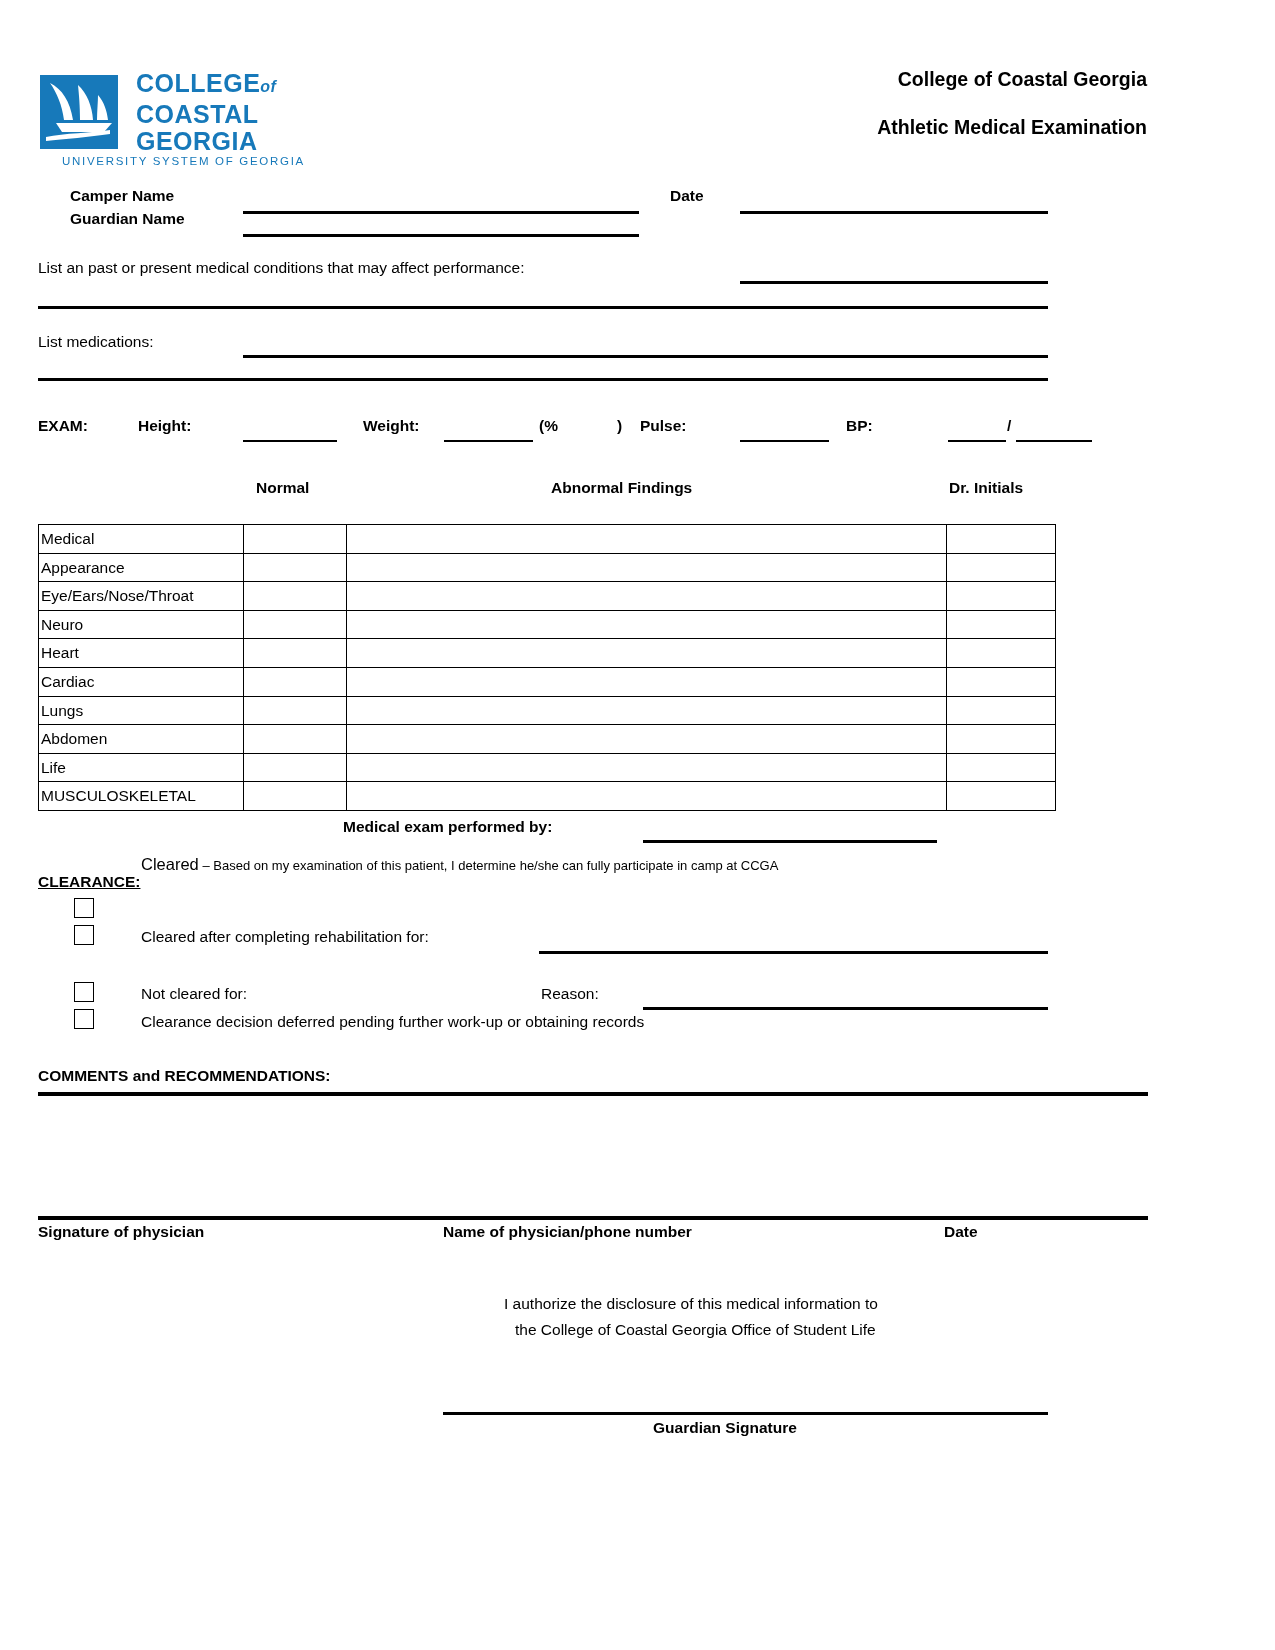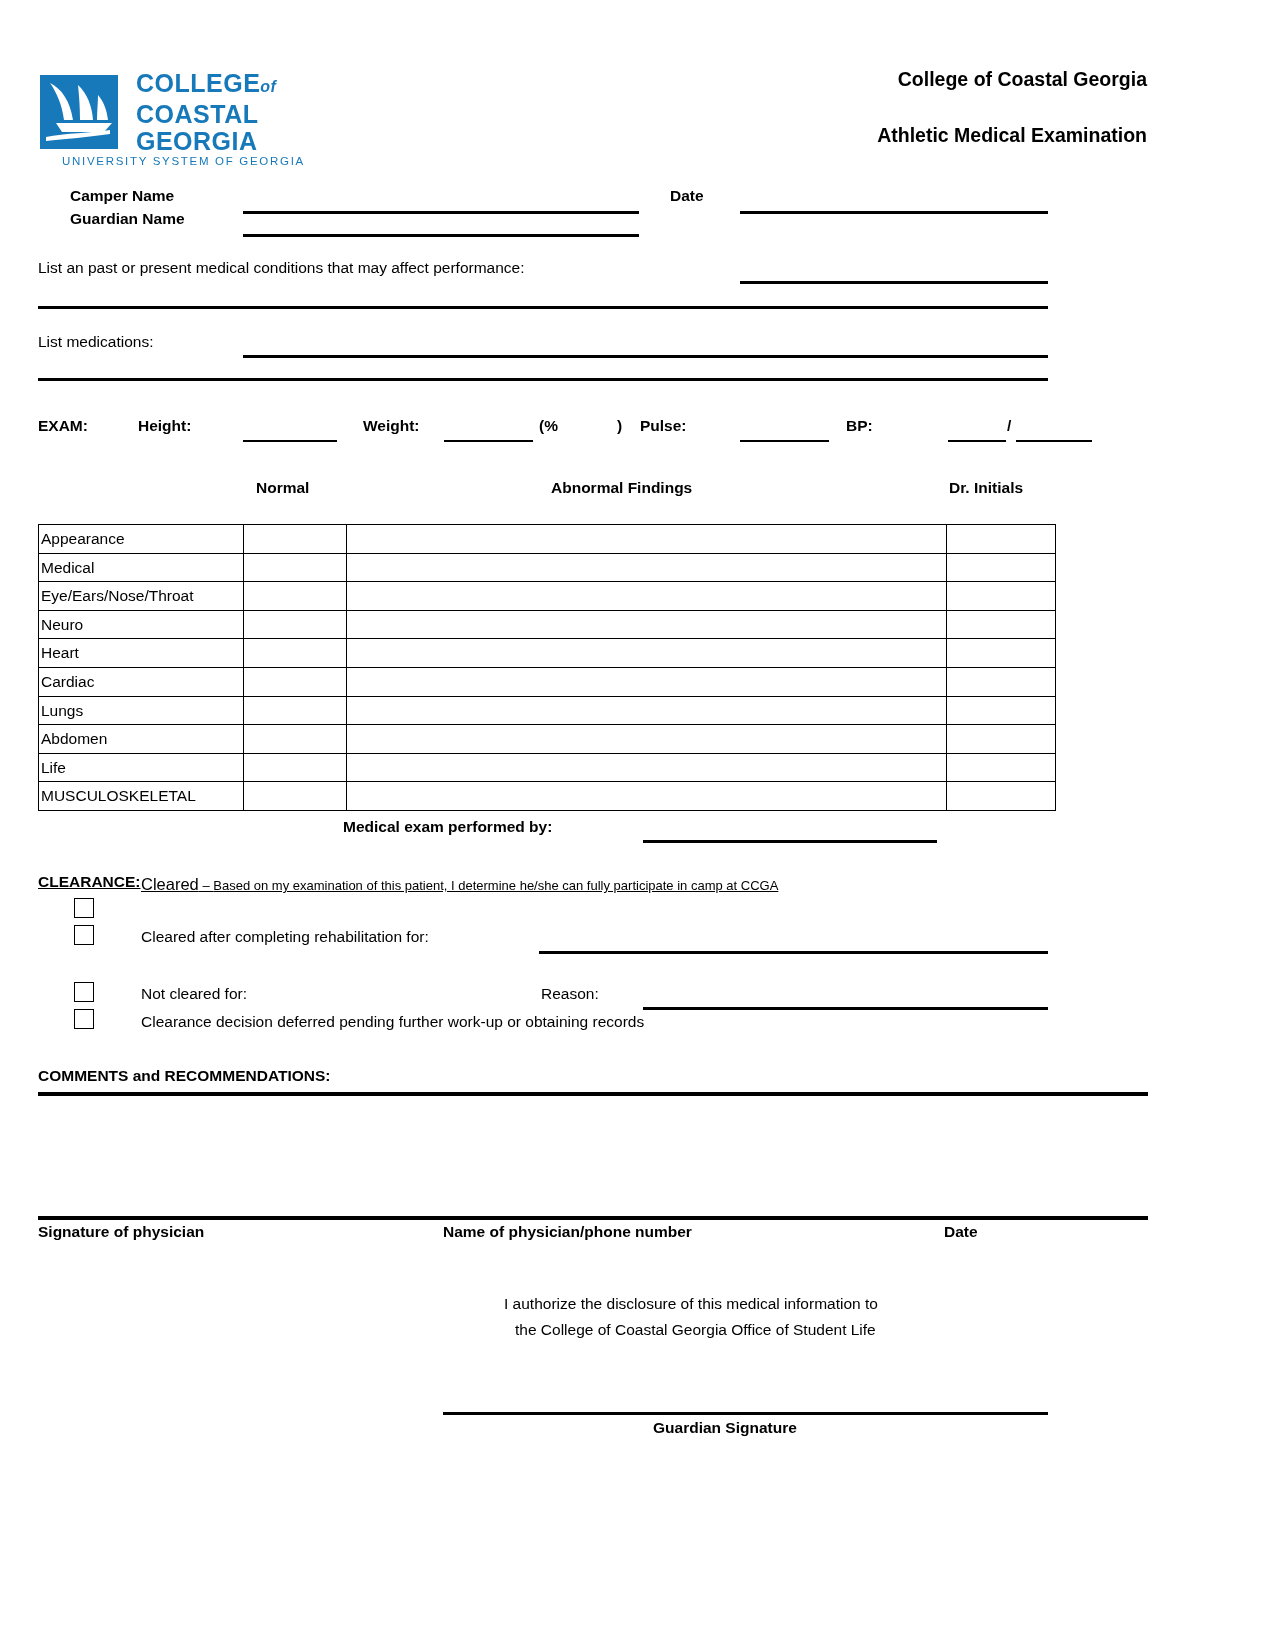--- a/index.html
+++ b/index.html
@@ -83,21 +83,21 @@
     right: 128px;
     top: 8px;
     text-align: right;
     width: 560px;
   }
   .title-line {
     font-size: 19.5px;
     font-weight: bold;
     line-height: 1.0;
   }
-  .title-line.second { margin-top: 36px; }
+  .title-line.second { margin-top: 28px; }
 
   
   .t {
     position: absolute;
     white-space: nowrap;
     font-size: 15.5px;
     line-height: 1;
   }
   .t.b { font-weight: bold; }
   .rule {
@@ -204,27 +204,27 @@
   <div class="t b" style="left:1007px; top:418px;">/</div>
   <div class="rule" style="left:1016px; top:440px; width:76px; height:2.2px;"></div>
 
   <div class="t b" style="left:256px; top:480px;text-align:center;">Normal</div>
   <div class="t b" style="left:551px; top:480px;">Abnormal Findings</div>
   <div class="t b" style="left:949px; top:480px;text-align:right;">Dr. Initials</div>
 
   <table class="exam-table">
     <tbody>
       <tr>
+        <td class="c-label">Medical</td>
+        <td class="c-normal"></td>
+        <td class="c-abnormal"></td>
+        <td class="c-initials"></td>
+      </tr>
+      <tr>
         <td class="c-label">Appearance</td>
-        <td class="c-normal"></td>
-        <td class="c-abnormal"></td>
-        <td class="c-initials"></td>
-      </tr>
-      <tr>
-        <td class="c-label">Medical</td>
         <td class="c-normal"></td>
         <td class="c-abnormal"></td>
         <td class="c-initials"></td>
       </tr>
       <tr>
         <td class="c-label">Eye/Ears/Nose/Throat</td>
         <td class="c-normal"></td>
         <td class="c-abnormal"></td>
         <td class="c-initials"></td>
       </tr>
@@ -272,21 +272,21 @@
       </tr>
     </tbody>
   </table>
 
   <div class="t b" style="left:343px; top:819px;">Medical exam performed by:</div>
   <div class="rule" style="left:643px; top:840px; width:294px; height:2.6px;"></div>
 
   <div class="t b" style="left:38px; top:874px;text-decoration:underline;">CLEARANCE:</div>
 
   <div class="cbox" style="left:74px; top:898px;"></div>
-  <div class="t" style="left:141px; top:876px;text-decoration:underline;"><span style="font-size:16.5px;">Cleared</span><span style="font-size:13px;">&nbsp;–&nbsp;</span><span style="font-size:13px;">Based on my examination of this patient, I determine he/she can fully participate in camp at CCGA</span></div>
+  <div class="t" style="left:141px; top:856px;"><span style="font-size:16.5px;">Cleared</span><span style="font-size:13px;">&nbsp;–&nbsp;</span><span style="font-size:13px;">Based on my examination of this patient, I determine he/she can fully participate in camp at CCGA</span></div>
 
   <div class="cbox" style="left:74px; top:925px;"></div>
   <div class="t" style="left:141px; top:929px;">Cleared after completing rehabilitation for:</div>
   <div class="rule" style="left:539px; top:951px; width:509px; height:2.6px;"></div>
 
   <div class="cbox" style="left:74px; top:982px;"></div>
   <div class="t" style="left:141px; top:986px;">Not cleared for:</div>
   <div class="t" style="left:541px; top:986px;">Reason:</div>
   <div class="rule" style="left:643px; top:1007px; width:405px; height:2.6px;"></div>
 

